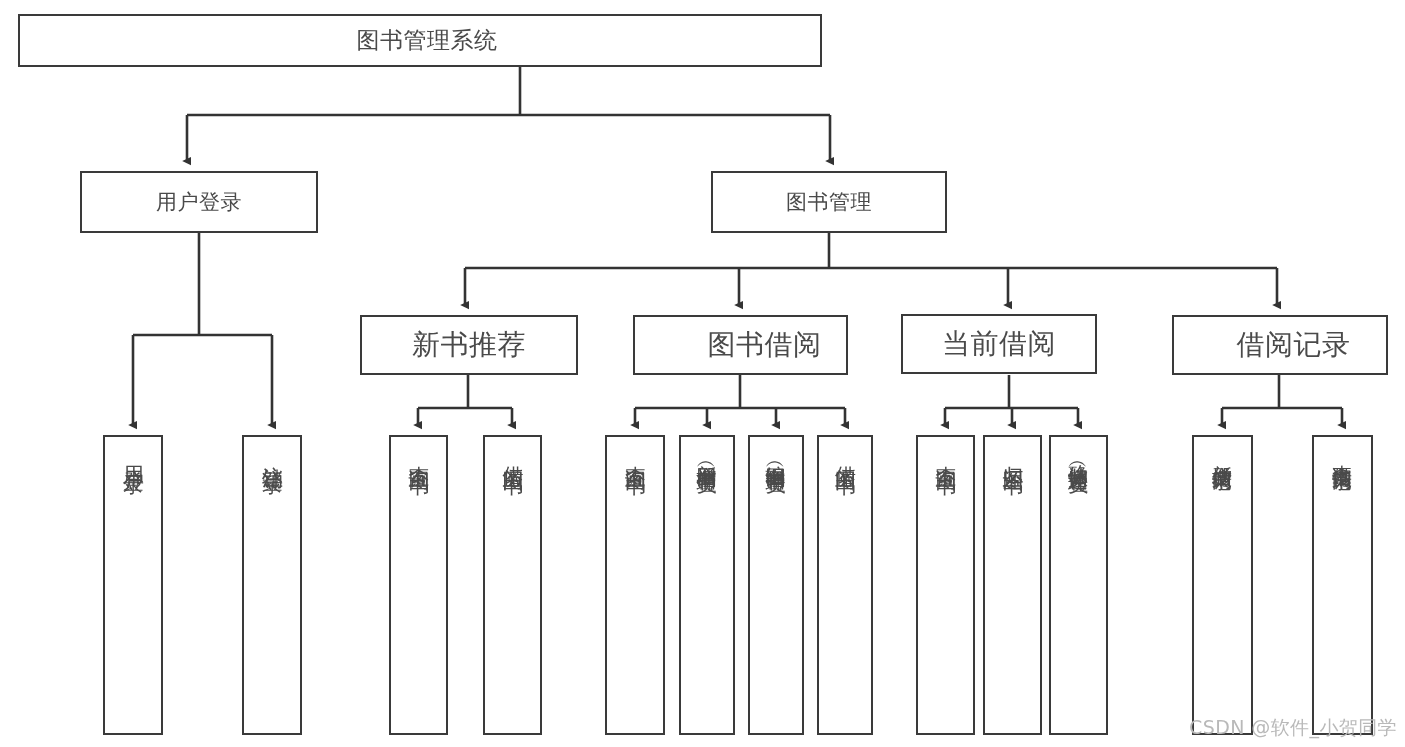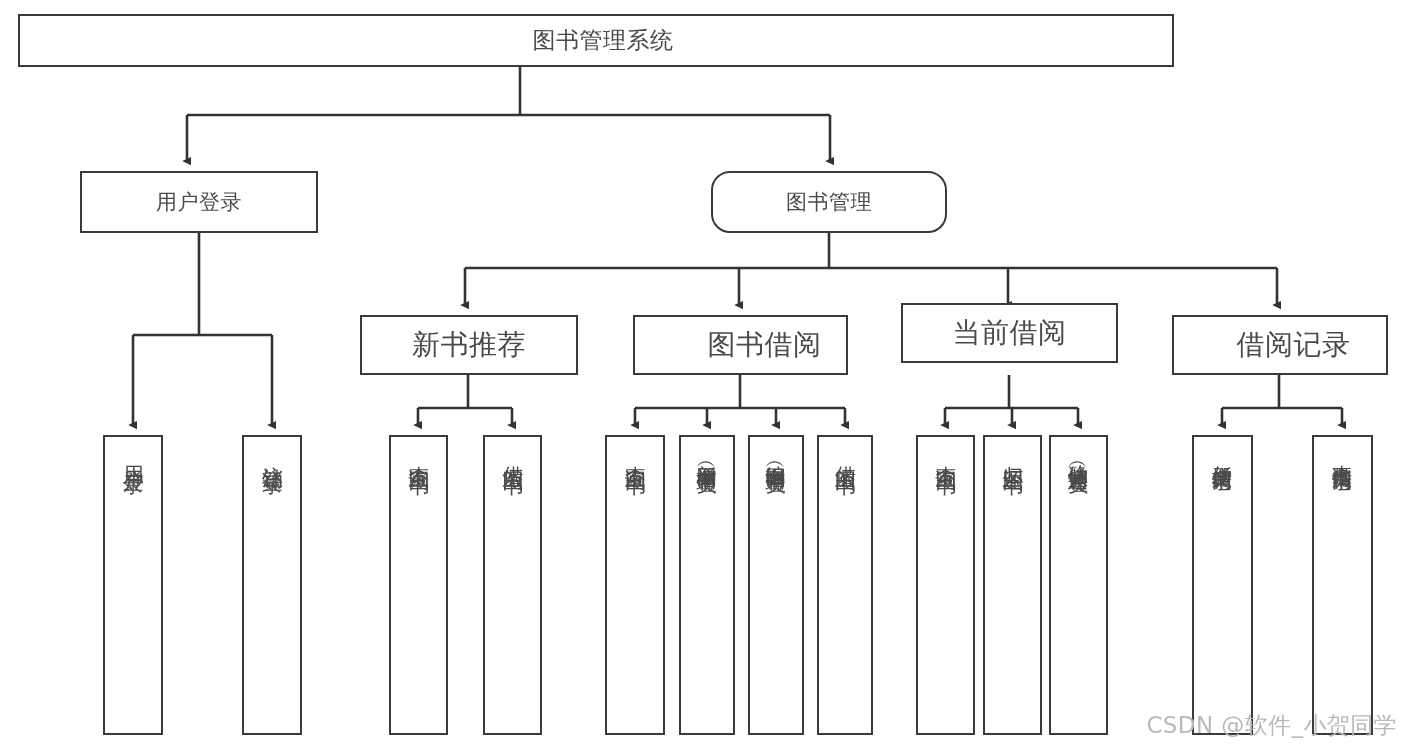--- a/index.html
+++ b/index.html
@@ -68,21 +68,21 @@
     line-height: 1;
   }
   .node.leaf.tall .node-label {
     letter-spacing: 1.5px;
     font-size: 20px;
   }
   #watermark {
     position: absolute;
     right: 8px;
     bottom: 6px;
-    font-size: 23px;
+    font-size: 19px;
     color: #b9b9b9;
     letter-spacing: 0.4px;
     white-space: nowrap;
     z-index: 5;
     user-select: none;
   }
 </style>
 </head>
 <body>
 
@@ -131,38 +131,38 @@
       <path d="M 1012 408 L 1012 425" marker-end="url(#arrowhead)"></path>
       <path d="M 1078 408 L 1078 425" marker-end="url(#arrowhead)"></path>
 
       <path d="M 1279 375 L 1279 408"></path>
       <path d="M 1222 408 L 1342 408"></path>
       <path d="M 1222 408 L 1222 425" marker-end="url(#arrowhead)"></path>
       <path d="M 1342 408 L 1342 425" marker-end="url(#arrowhead)"></path>
     </g>
   </svg>
 
-  <div class="node root" style="left:18px; top:14px; width:1156px; height:53px;padding-left:14px;">
+  <div class="node root" style="left:18px; top:14px; width:804px; height:53px;padding-left:14px;">
     <span class="node-label">图书管理系统</span>
   </div>
 
   <div class="node level2" style="left:80px; top:171px; width:238px; height:62px;">
     <span class="node-label">用户登录</span>
   </div>
-  <div class="node level2" style="left:711px; top:171px; width:236px; height:62px;border-radius:19px;">
+  <div class="node level2" style="left:711px; top:171px; width:236px; height:62px;">
     <span class="node-label">图书管理</span>
   </div>
 
   <div class="node level3" style="left:360px; top:315px; width:218px; height:60px;">
     <span class="node-label">新书推荐</span>
   </div>
   <div class="node level3" style="left:633px; top:315px; width:215px; height:60px;padding-left:48px;">
     <span class="node-label">图书借阅</span>
   </div>
-  <div class="node level3" style="left:901px; top:303px; width:217px; height:60px;">
+  <div class="node level3" style="left:901px; top:314px; width:196px; height:60px;">
     <span class="node-label">当前借阅</span>
   </div>
   <div class="node level3" style="left:1172px; top:315px; width:216px; height:60px;padding-left:27px;">
     <span class="node-label">借阅记录</span>
   </div>
 
   <div class="node leaf" style="left:103px; top:435px; width:60px; height:300px;">
     <span class="node-label">用户登录</span>
   </div>
   <div class="node leaf" style="left:242px; top:435px; width:60px; height:300px;">

